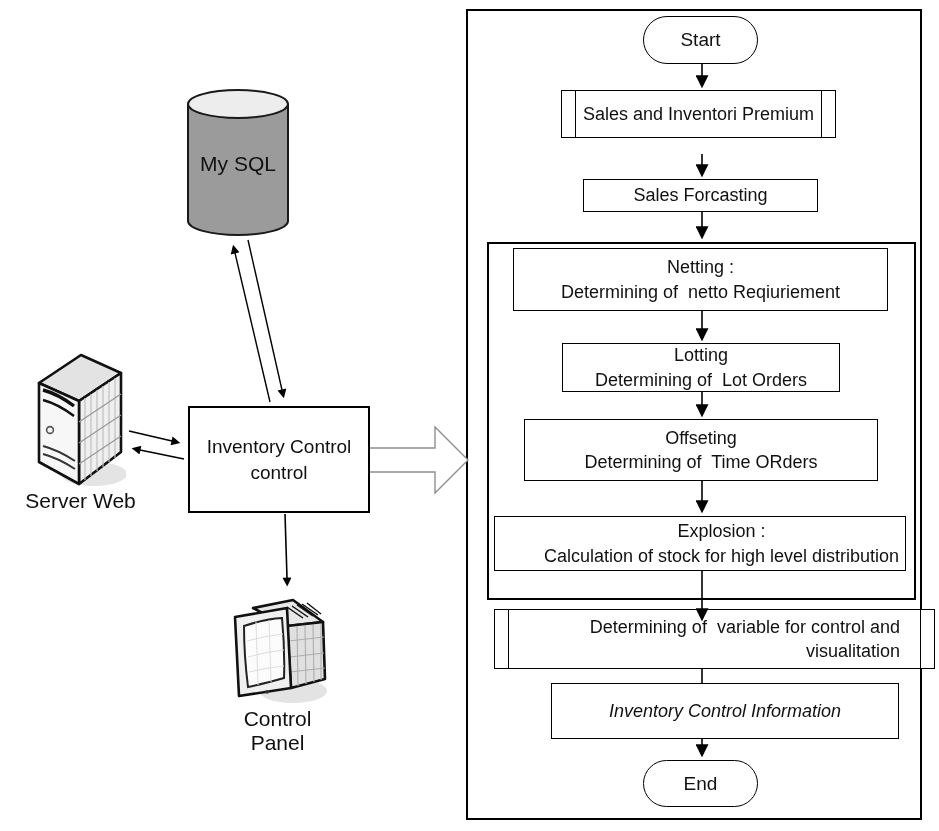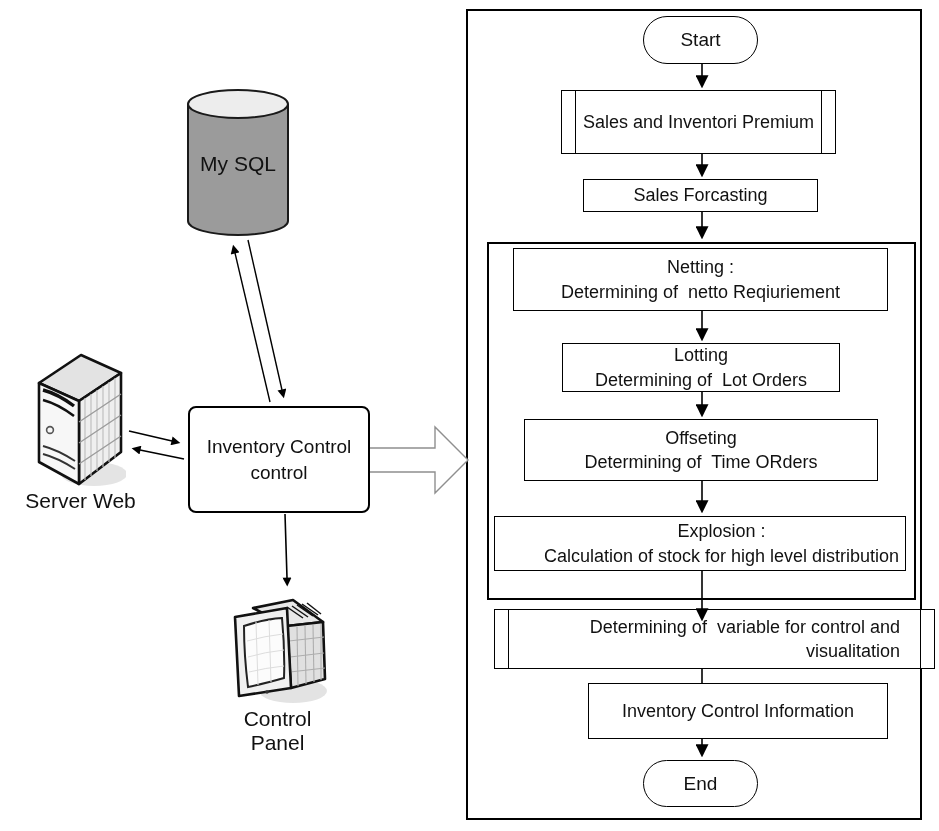--- a/index.html
+++ b/index.html
@@ -9,21 +9,21 @@
     overflow:hidden;
   }
   
   .fbox{
     position:absolute;background:#ffffff;border:1.6px solid #000;
     display:flex;flex-direction:column;align-items:center;justify-content:center;
     text-align:center;font-size:18px;line-height:1.35;z-index:2;box-sizing:border-box;
     white-space:pre-wrap;
   }
   .stadium{border-radius:26px;border-width:1.4px;font-size:19px;}
-  .thick{border-width:2px;border-radius:8px;}
+  .thick{border-width:2px;}
   
   .ppbar{position:absolute;top:0;bottom:0;width:0;border-left:1.4px solid #000;}
   .ppbar.l{left:13px;} .ppbar.r{right:13px;}
   .container-box{position:absolute;border:2px solid #000;background:transparent;z-index:1;box-sizing:border-box;}
   .proses-label{
     position:absolute;font-size:19px;z-index:2;text-align:right;
   }
   .side-label{position:absolute;text-align:center;font-size:21px;z-index:2;}
   .icl{line-height:1.32;}
   svg{display:block;}
@@ -110,21 +110,21 @@
     </svg>
   </div>
   <div class="side-label" style="left:215px;top:707px;width:125px;">Control Panel</div>
 
   <div class="container-box" style="left:466px;top:9px;width:456px;height:811px;"></div>
 
   <div class="fbox stadium" style="left:643px;top:16px;width:115px;height:48px;">
     <div>Start</div>
   </div>
 
-  <div class="fbox" style="left:561px;top:90px;width:275px;height:64px;">
+  <div class="fbox" style="left:561px;top:90px;width:275px;height:48px;">
     <span class="ppbar l"></span>
     <span class="ppbar r"></span>
     <div>Sales and Inventori Premium</div>
   </div>
 
   <div class="fbox" style="left:583px;top:179px;width:235px;height:33px;">
     <div>Sales Forcasting</div>
   </div>
 
   <div class="container-box" style="left:487px;top:242px;width:429px;height:358px;"></div>
@@ -148,21 +148,21 @@
     <div>Explosion :</div>
     <div>Calculation of stock for high level distribution</div>
   </div>
 
   <div class="fbox" style="left:494px;top:609px;width:441px;height:60px;padding:0 34px;text-align:right;">
     <span class="ppbar l"></span>
     <span class="ppbar r"></span>
     <div>Determining of  variable for control and visualitation</div>
   </div>
 
-  <div class="fbox" style="left:588px;top:683px;width:300px;height:56px;">
+  <div class="fbox" style="left:551px;top:683px;width:348px;height:56px;font-style:italic;">
     <div>Inventory Control Information</div>
   </div>
 
   <div class="fbox stadium" style="left:643px;top:760px;width:115px;height:47px;">
     <div>End</div>
   </div>
 
   <svg class="overlay" width="939" height="831" viewBox="0 0 939 831">
     <defs>
       <marker id="ah-big" viewBox="0 0 10 10" refX="0.5" refY="5" markerWidth="13" markerHeight="13" orient="auto" markerUnits="userSpaceOnUse">

